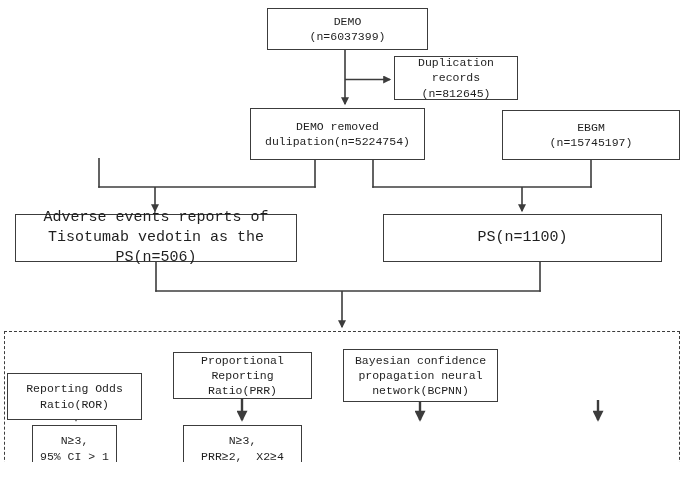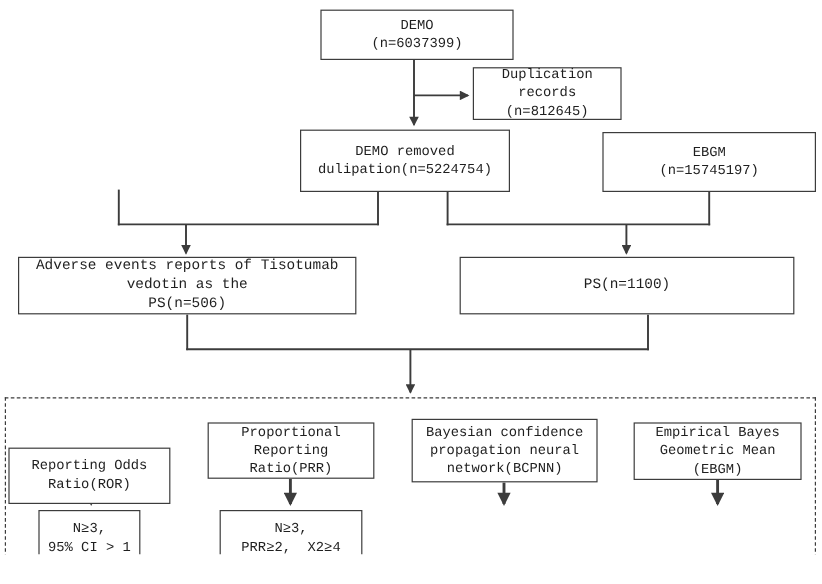--- a/index.html
+++ b/index.html
@@ -14,21 +14,21 @@
     overflow:hidden;
   }
   .wires{position:absolute;left:0;top:0;width:685px;height:487px;}
   .wires path{stroke:var(--line);fill:none;}
   .bx{
     position:absolute;box-sizing:border-box;border:1.5px solid var(--line);
     background:var(--background);display:flex;flex-direction:column;
     align-items:center;justify-content:center;text-align:center;
     font-size:11.5px;line-height:1.32;
   }
-  .bx.small{font-size:12px;}
+  .bx.small{font-size:15px;}
   .ln{display:block;white-space:pre-wrap;}
   .dashed{
     position:absolute;box-sizing:border-box;border:1.6px dashed var(--line);
     background:transparent;
   }
 </style>
 </head>
 <body>
 
 <div class="canvas">
@@ -108,25 +108,20 @@
     <span class="ln">Bayesian confidence</span>
     <span class="ln">propagation neural</span>
     <span class="ln">network(BCPNN)</span>
   </div>
 
   <div class="bx" style="left:173px;top:352px;width:139px;height:47px">
     <span class="ln">Proportional Reporting</span>
     <span class="ln">Ratio(PRR)</span>
   </div>
 
-  <div class="bx" style="left:528px;top:352px;width:140px;height:48px">
-    <span class="ln">Empirical Bayes</span>
-    <span class="ln">Geometric Mean</span>
-    <span class="ln">(EBGM)</span>
-  </div>
 
   <div class="bx" style="left:32px;top:425px;width:85px;height:47px">
     <span class="ln">N≥3,</span>
     <span class="ln">95% CI &gt; 1</span>
   </div>
 
   <div class="bx" style="left:183px;top:425px;width:119px;height:47px">
     <span class="ln">N≥3,</span>
     <span class="ln">PRR≥2,&nbsp; X2≥4</span>
   </div>

